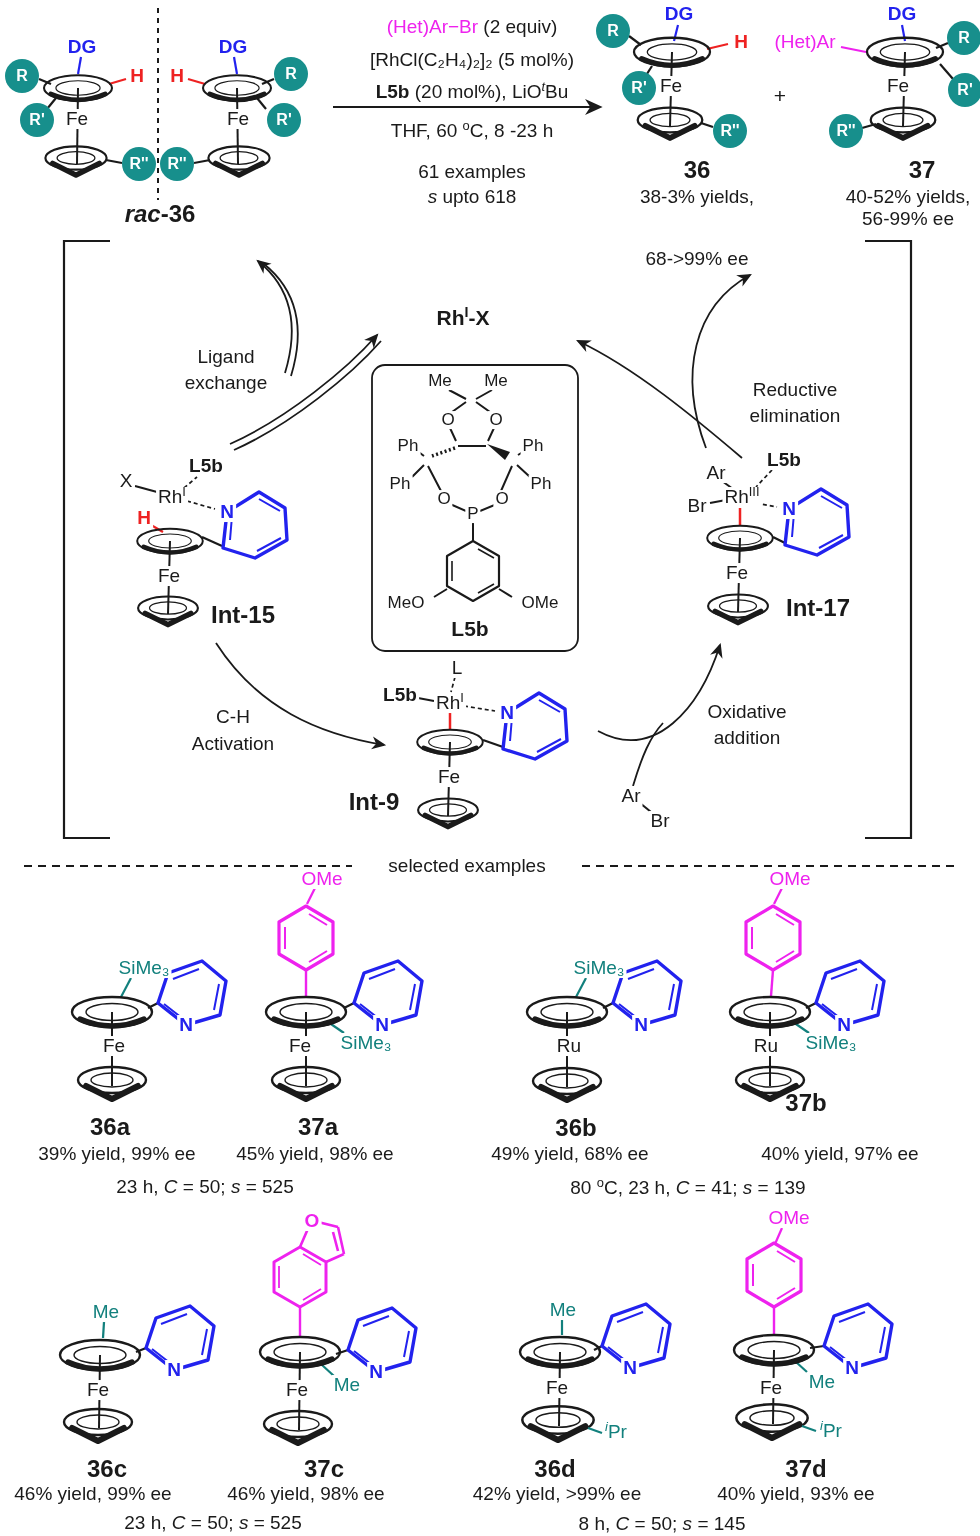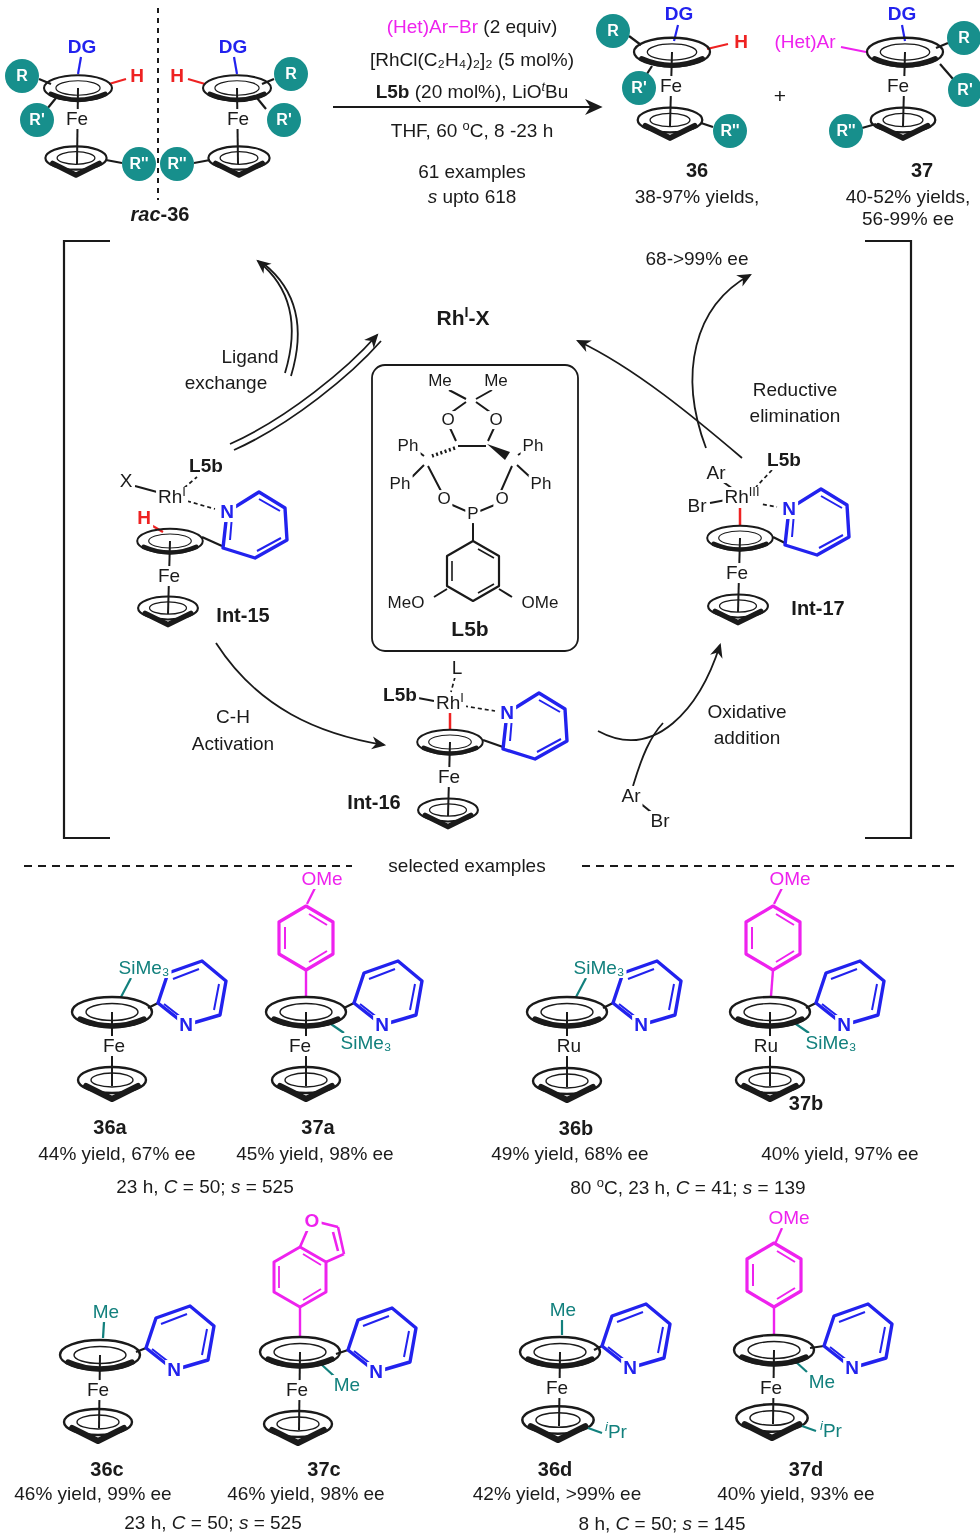--- a/index.html
+++ b/index.html
@@ -10,21 +10,21 @@
        font-size:19px;line-height:1.05;color:#1a1a1a;text-align:center;}
   .b{font-weight:bold;}
   .it{font-style:italic;}
   .blue{color:#2222ee;}
   .red{color:#ee2222;}
   .mag{color:#ee22ee;}
   .teal{color:#12807d;}
   .atom{background:#ffffff;padding:0 2px;}
   .sm{font-size:17px;}
   .lg{font-size:21px;}
-  .id{font-size:20px;font-weight:bold;}
+  .id{font-size:24px;font-weight:bold;}
   .lbl sup{font-size:68%;vertical-align:super;line-height:0;}
   .circtxt{font-size:16px;font-weight:bold;color:#fff;}
 </style>
 </head>
 <body>
 
 <div id="canvas">
 
 <svg class="art" width="980" height="1536" viewBox="0 0 980 1536">
   <defs>
@@ -307,28 +307,28 @@
 <div class="lbl circtxt" style="left:730px;top:131px;">R''</div>
 <div class="lbl atom" style="left:671px;top:86px;">Fe</div>
 <div class="lbl lg" style="left:780px;top:96px;">+</div>
 <div class="lbl mag" style="left:805px;top:42px;">(Het)Ar</div>
 <div class="lbl blue b" style="left:902px;top:14px;">DG</div>
 <div class="lbl circtxt" style="left:964px;top:38px;">R</div>
 <div class="lbl circtxt" style="left:965px;top:90px;">R'</div>
 <div class="lbl circtxt" style="left:846px;top:131px;">R''</div>
 <div class="lbl atom" style="left:898px;top:86px;">Fe</div>
 <div class="lbl id" style="left:697px;top:170px;">36</div>
-<div class="lbl" style="left:697px;top:197px;">38-97% yields,</div>
+<div class="lbl" style="left:697px;top:197px;">38-3% yields,</div>
 <div class="lbl" style="left:697px;top:219px;margin-top:40px;">68-&gt;99% ee</div>
 <div class="lbl id" style="left:922px;top:170px;">37</div>
 <div class="lbl" style="left:908px;top:197px;">40-52% yields,</div>
 <div class="lbl" style="left:908px;top:219px;">56-99% ee</div>
 
 <div class="lbl lg b" style="left:463px;top:318px;"><span>Rh</span><sup>I</sup><span>-X</span></div>
-<div class="lbl" style="left:226px;top:357px;margin-left:24px;">Ligand</div>
+<div class="lbl" style="left:226px;top:357px;">Ligand</div>
 <div class="lbl" style="left:226px;top:383px;">exchange</div>
 <div class="lbl" style="left:795px;top:390px;">Reductive</div>
 <div class="lbl" style="left:795px;top:416px;">elimination</div>
 <div class="lbl" style="left:233px;top:717px;">C-H</div>
 <div class="lbl" style="left:233px;top:744px;">Activation</div>
 <div class="lbl" style="left:747px;top:712px;">Oxidative</div>
 <div class="lbl" style="left:747px;top:738px;">addition</div>
 
 <div class="lbl atom" style="left:126px;top:481px;">X</div>
 <div class="lbl atom" style="left:172px;top:497px;"><span>Rh</span><sup>I</sup></div>
@@ -336,21 +336,21 @@
 <div class="lbl red b atom" style="left:144px;top:518px;">H</div>
 <div class="lbl blue b atom" style="left:227px;top:512px;">N</div>
 <div class="lbl atom" style="left:169px;top:576px;">Fe</div>
 <div class="lbl id" style="left:243px;top:615px;">Int-15</div>
 
 <div class="lbl atom" style="left:457px;top:668px;">L</div>
 <div class="lbl b atom" style="left:400px;top:695px;">L5b</div>
 <div class="lbl atom" style="left:450px;top:703px;"><span>Rh</span><sup>I</sup></div>
 <div class="lbl blue b atom" style="left:507px;top:713px;">N</div>
 <div class="lbl atom" style="left:449px;top:777px;">Fe</div>
-<div class="lbl id" style="left:374px;top:802px;">Int-16</div>
+<div class="lbl id" style="left:374px;top:802px;">Int-9</div>
 
 <div class="lbl atom" style="left:716px;top:473px;">Ar</div>
 <div class="lbl b atom" style="left:784px;top:460px;">L5b</div>
 <div class="lbl atom" style="left:697px;top:506px;">Br</div>
 <div class="lbl atom" style="left:742px;top:497px;"><span>Rh</span><sup>III</sup></div>
 <div class="lbl blue b atom" style="left:789px;top:509px;">N</div>
 <div class="lbl atom" style="left:737px;top:573px;">Fe</div>
 <div class="lbl id" style="left:818px;top:608px;">Int-17</div>
 
 <div class="lbl atom" style="left:631px;top:796px;">Ar</div>
@@ -370,21 +370,21 @@
 <div class="lbl sm atom" style="left:406px;top:603px;">MeO</div>
 <div class="lbl sm atom" style="left:540px;top:603px;">OMe</div>
 <div class="lbl lg b" style="left:470px;top:629px;">L5b</div>
 
 <div class="lbl" style="left:467px;top:866px;">selected examples</div>
 
 <div class="lbl teal atom" style="left:144px;top:968px;">SiMe₃</div>
 <div class="lbl blue b atom" style="left:186px;top:1025px;">N</div>
 <div class="lbl atom" style="left:114px;top:1046px;">Fe</div>
 <div class="lbl id" style="left:110px;top:1127px;">36a</div>
-<div class="lbl" style="left:117px;top:1154px;">44% yield, 67% ee</div>
+<div class="lbl" style="left:117px;top:1154px;">39% yield, 99% ee</div>
 
 <div class="lbl mag atom" style="left:322px;top:879px;">OMe</div>
 <div class="lbl teal atom" style="left:366px;top:1043px;">SiMe₃</div>
 <div class="lbl blue b atom" style="left:382px;top:1025px;">N</div>
 <div class="lbl atom" style="left:300px;top:1046px;">Fe</div>
 <div class="lbl id" style="left:318px;top:1127px;">37a</div>
 <div class="lbl" style="left:315px;top:1154px;">45% yield, 98% ee</div>
 <div class="lbl" style="left:205px;top:1187px;"><span>23 h, </span><i>C</i><span> = 50; </span><i>s</i><span> = 525</span></div>
 
 <div class="lbl teal atom" style="left:599px;top:968px;">SiMe₃</div>

